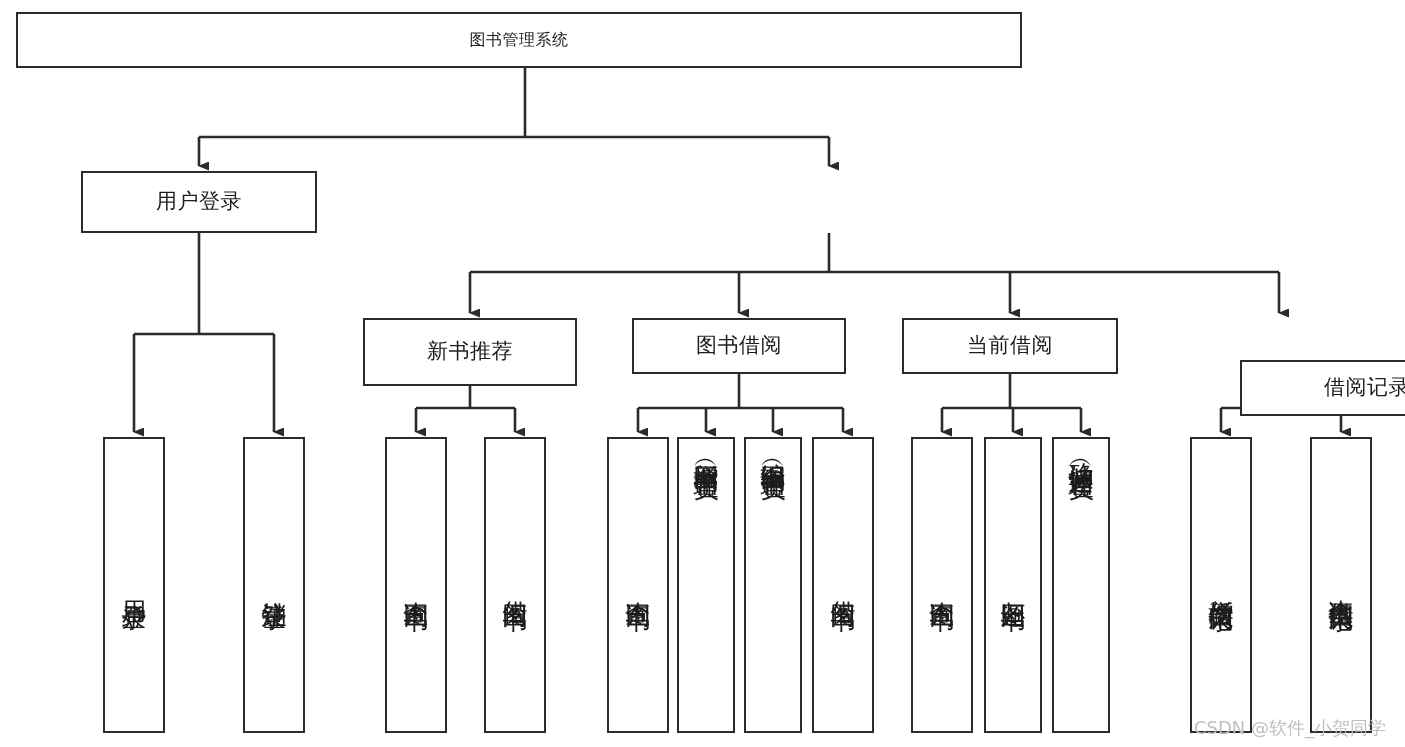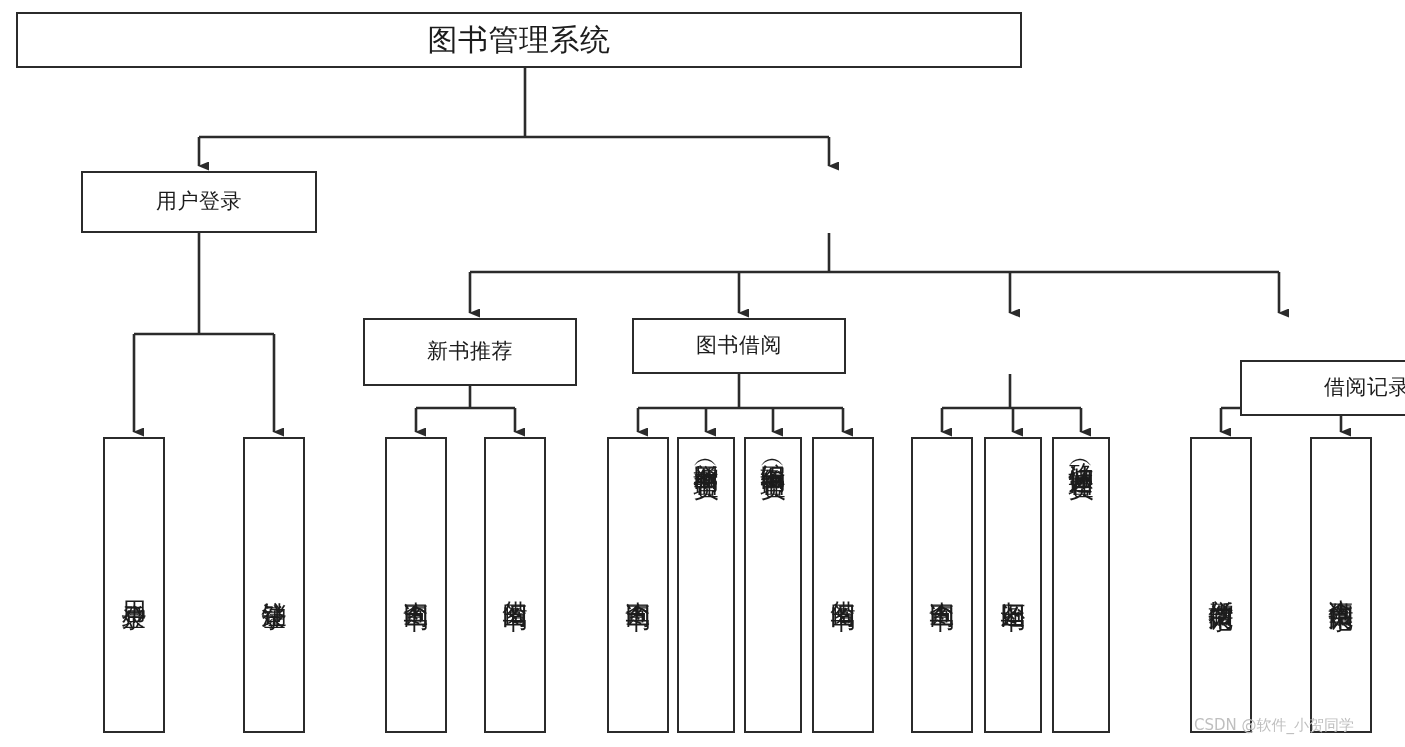--- a/index.html
+++ b/index.html
@@ -39,42 +39,42 @@
     text-align: center;
     line-height: 1.12;
     letter-spacing: 0.5px;
   }
   
   .node.horiz .label {
     font-size: 21px;
     writing-mode: horizontal-tb;
   }
   .node.root .label {
-    font-size: 30px;
+    font-size: 16px;
   }
   
   .node.vert {
     align-items: center;
   }
   .node.vert .label {
     writing-mode: vertical-rl;
     text-orientation: upright;
     font-size: 25px;
     line-height: 1.0;
     letter-spacing: 2px;
     white-space: nowrap;
   }
   .node.vert.tall-text {
     align-items: flex-start;
     padding-top: 4px;
   }
   .watermark {
     position: absolute;
     color: #bfbfbf;
-    font-size: 15px;
+    font-size: 18px;
     white-space: nowrap;
     font-family: "DejaVu Sans", "Liberation Sans", sans-serif;
   }
 </style>
 </head>
 <body>
 
 <div id="canvas">
 
   <svg class="wires" viewBox="0 0 1405 747" xmlns="http://www.w3.org/2000/svg">
@@ -136,20 +136,23 @@
   <div class="node horiz" style="left:81px; top:171px; width:236px; height:62px;">
     <span class="label">用户登录</span>
   </div>
 
   <div class="node horiz" style="left:363px; top:318px; width:214px; height:68px;">
     <span class="label">新书推荐</span>
   </div>
   <div class="node horiz" style="left:632px; top:318px; width:214px; height:56px;">
     <span class="label">图书借阅</span>
   </div>
+  <div class="node horiz" style="left:902px; top:318px; width:216px; height:56px;">
+    <span class="label">当前借阅</span>
+  </div>
   <div class="node horiz" style="left:1240px; top:318px; width:254px; height:56px;margin-top:42px;">
     <span class="label">借阅记录</span>
   </div>
 
   <div class="node vert" style="left:103px; top:437px; width:62px; height:296px;">
     <span class="label">用户登录</span>
   </div>
   <div class="node vert" style="left:243px; top:437px; width:62px; height:296px;">
     <span class="label">注销登录</span>
   </div>

